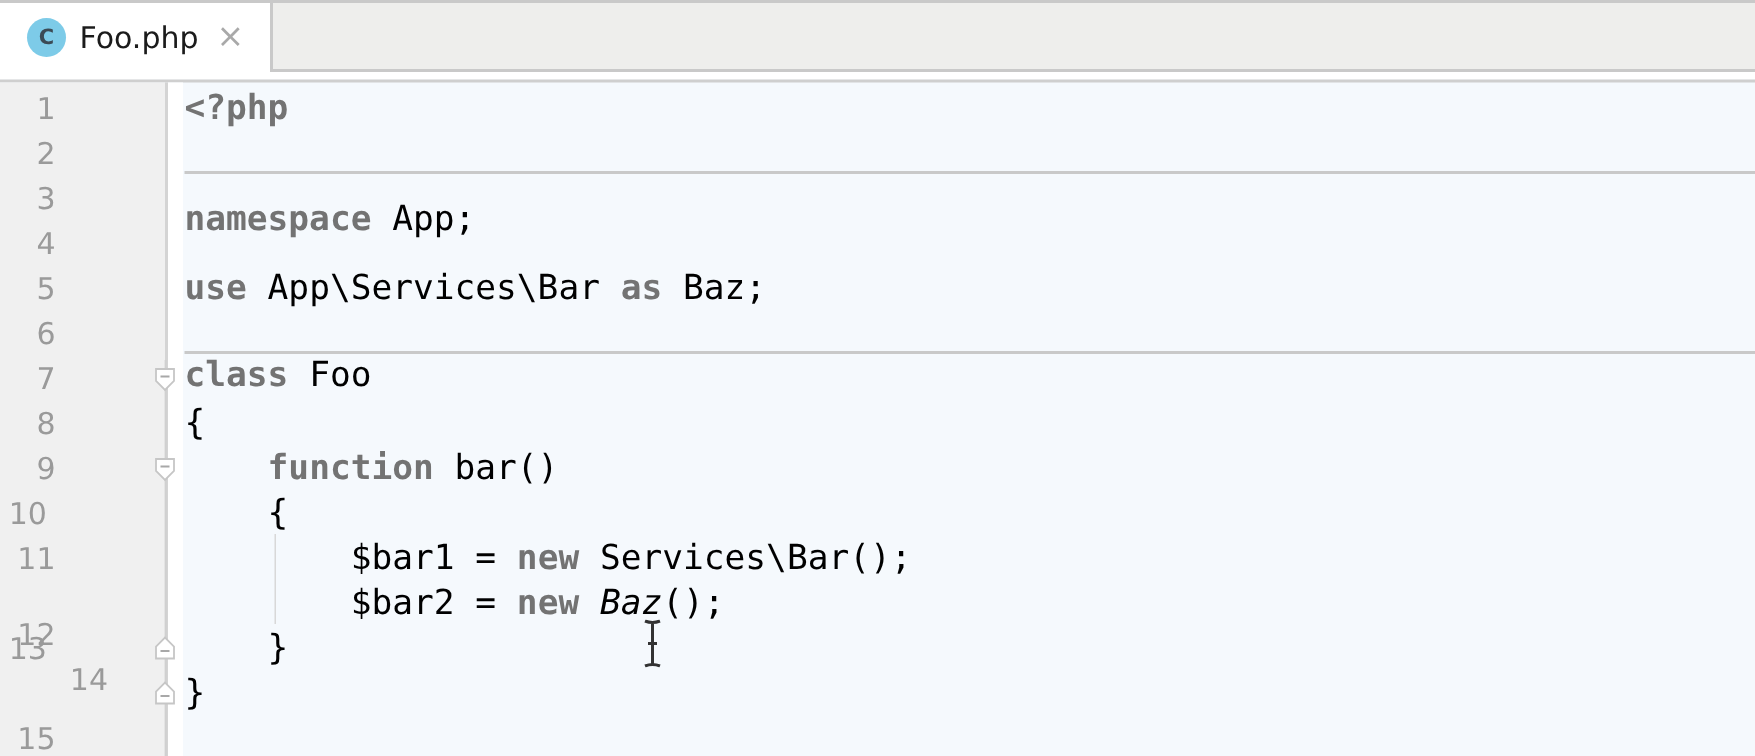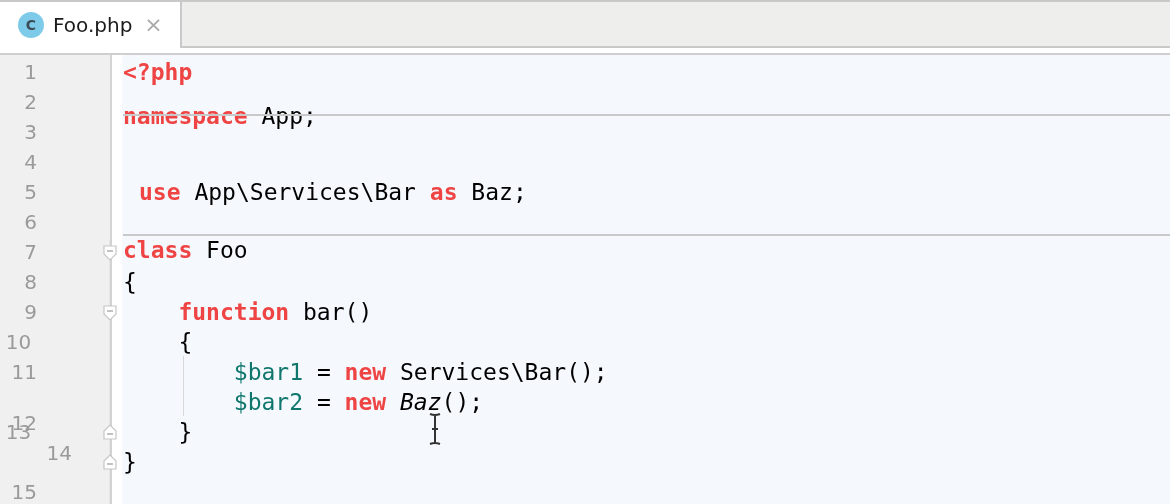--- a/index.html
+++ b/index.html
@@ -57,22 +57,22 @@
     .line-num {
       position: absolute; left: 0; width: 37px; text-align: right;
       font-family: "DejaVu Sans", sans-serif; font-size: 20px; color: #9a9a9a;
       height: 30px; line-height: 30px;
     }
     .code-line {
       position: absolute; left: 123px; height: 30px; line-height: 30px;
       font-family: "DejaVu Sans Mono", monospace; font-size: 23px; color: #000000;
       white-space: pre;
     }
-    .kw { color: #ef4444; font-weight: bold; }
-    .var { color: #0f766e; }
+    .kw { color: #737373; font-weight: bold; }
+    .var { color: #000000; }
     .it { font-style: italic; }
     .sep {
       position: absolute; left: 123px; width: 1047px; height: 2px; background: #c9c9c9;
     }
     .fold {
       position: absolute; left: 103px; width: 14px; height: 16px;
     }
     .indent-guide {
       position: absolute; width: 1px; background: #d8d8d8;
     }
@@ -111,23 +111,23 @@
     <div class="line-num" style="top: 327px; text-align: center;">10</div>
     <div class="line-num" style="top: 357px;">11</div>
     <div class="line-num" style="top: 387px; margin-top: 21px;">12</div>
     <div class="line-num" style="top: 417px; text-align: center;">13</div>
     <div class="line-num" style="top: 438px; padding-left: 35px;">14</div>
     <div class="line-num" style="top: 477px;">15</div>
   </div>
 <div id="code">
     <div class="code-line" style="top: 57px;"><span class="kw">&lt;?php</span></div>
     <div class="code-line" style="top: 87px;"></div>
-    <div class="code-line" style="top: 101px;"><span class="kw">namespace</span><span> App;</span></div>
+    <div class="code-line" style="top: 131px;"><span class="kw">namespace</span><span> App;</span></div>
     <div class="code-line" style="top: 147px;"></div>
-    <div class="code-line" style="top: 177px; margin-left: 16px;"><span class="kw">use</span><span> App\Services\Bar </span><span class="kw">as</span><span> Baz;</span></div>
+    <div class="code-line" style="top: 177px;"><span class="kw">use</span><span> App\Services\Bar </span><span class="kw">as</span><span> Baz;</span></div>
     <div class="code-line" style="top: 207px;"></div>
     <div class="code-line" style="top: 235px;"><span class="kw">class</span><span> Foo</span></div>
     <div class="code-line" style="top: 267px;"><span>{</span></div>
     <div class="code-line" style="top: 297px;"><span>    </span><span class="kw">function</span><span> bar()</span></div>
     <div class="code-line" style="top: 327px;"><span>    {</span></div>
     <div class="code-line" style="top: 357px;"><span>        </span><span class="var">$bar1</span><span> = </span><span class="kw">new</span><span> Services\Bar();</span></div>
     <div class="code-line" style="top: 387px; text-align: right;"><span>        </span><span class="var">$bar2</span><span> = </span><span class="kw">new</span><span> </span><span class="it">Baz</span><span>();</span></div>
     <div class="code-line" style="top: 417px;"><span>    }</span></div>
     <div class="code-line" style="top: 447px;"><span>}</span></div>
     <div class="code-line" style="top: 477px;"></div>

